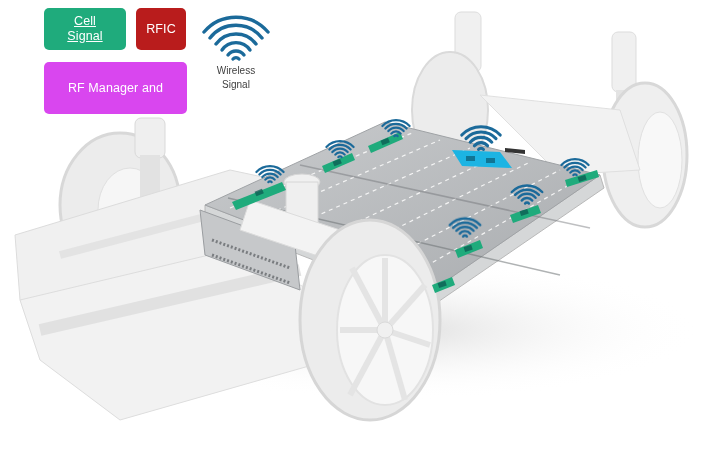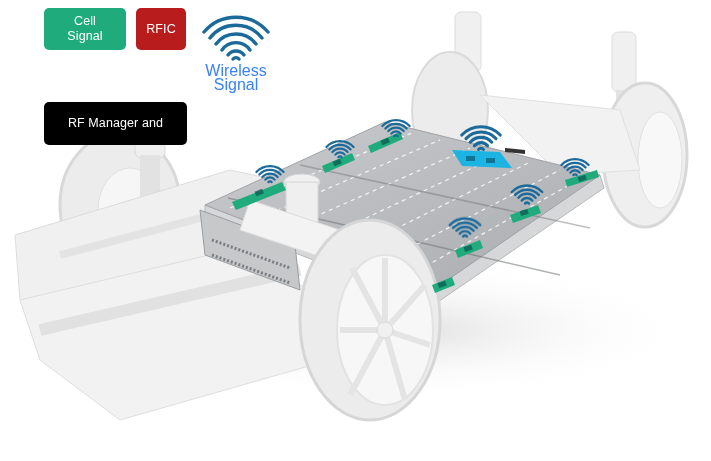--- a/index.html
+++ b/index.html
@@ -4,26 +4,26 @@
   <style>
     html, body { margin: 0; padding: 0; background: #ffffff; }
     body { width: 711px; height: 461px; position: relative; overflow: hidden;
            font-family: "Liberation Sans", "DejaVu Sans", sans-serif; }
     .legend-box {
       position: absolute; border-radius: 5px; color: #ffffff;
       display: flex; align-items: center; justify-content: center;
       text-align: center; font-size: 12.5px; line-height: 15px; font-weight: 400;
       letter-spacing: 0.1px;
     }
-    #cell-box { left: 44px; top: 8px; width: 82px; height: 42px; background: #1fab7c; }
+    #cell-box { left: 44px; top: 8px; width: 82px; height: 42px; background: #1fab7c; text-decoration: underline; }
     #rfic-box { left: 136px; top: 8px; width: 50px; height: 42px; background: #b91c1c; }
-    #rfmgr-box { left: 44px; top: 62px; width: 143px; height: 43px; background: #000000; margin-top: 40px; }
+    #rfmgr-box { left: 44px; top: 62px; width: 143px; height: 52px; background: #d946ef; }
     #legend-wifi { position: absolute; left: 200px; top: 14px; width: 72px; height: 48px; }
     #wireless-label { position: absolute; left: 198px; top: 64px; width: 76px;
-      text-align: center; font-size: 16px; line-height: 14px; color: #3b82f6; }
+      text-align: center; font-size: 10px; line-height: 14px; color: #404040; }
     #scene { position: absolute; left: 0; top: 0; width: 711px; height: 461px; }
   </style>
 </head>
 <body>
 
 <svg id="scene" viewBox="0 0 711 461" xmlns="http://www.w3.org/2000/svg">
   <defs>
     <g id="wifi">
       <path d="M-16,0 A22,22 0 0 1 16,0" fill="none" stroke="#1b6a9a" stroke-width="2.6" stroke-linecap="round"></path>
       <path d="M-12.5,3 A17,17 0 0 1 12.5,3" fill="none" stroke="#1b6a9a" stroke-width="2.6" stroke-linecap="round"></path>

